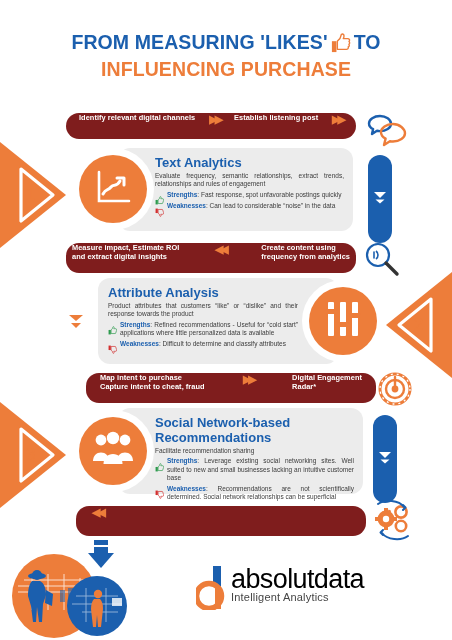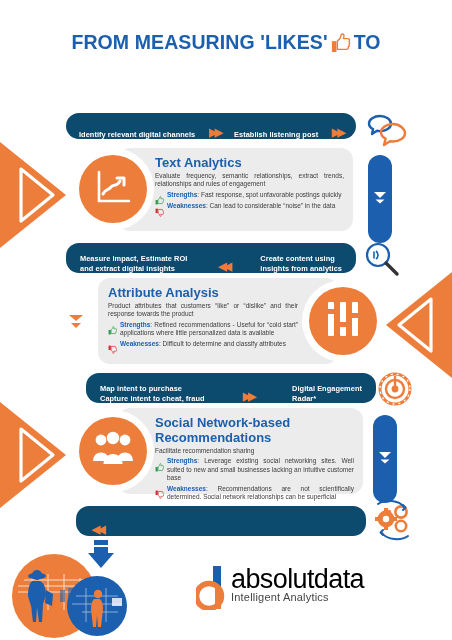--- a/index.html
+++ b/index.html
@@ -20,22 +20,22 @@
     display: flex; justify-content: center; align-items: center; gap: 2px;
   }
   .hl-line2 {
     font-size: 19.5px; font-weight: bold; color: #ED7D3A;
     letter-spacing: .1px; line-height: 26px; margin-top: 2px;
   }
   .thumb-hl { display: inline-block; width: 22px; height: 20px; position: relative; top: 1px; }
 
   
   .navbar {
-    position: absolute; height: 26px; background: #0c4a6e;
-    border-radius: 13px; display: flex; align-items: flex-end;
+    position: absolute; height: 26px; background: #7f1d1d;
+    border-radius: 13px; display: flex; align-items: flex-start;
     color: #ffffff; font-size: 7.4px; font-weight: bold; letter-spacing: .05px;
   }
   .nav-txt { line-height: 9.4px; }
   .arrows { display: flex; align-items: center; color: #ED7D3A; font-size: 11px; letter-spacing: -3px; }
 
   
   .panel {
     position: absolute; background: #ececec; border-radius: 12px;
   }
   .panel-title { color: #1B5FAE; font-weight: bold; font-size: 13px; }
@@ -83,20 +83,21 @@
     <div class="hl-line1">
       <span>FROM MEASURING 'LIKES'</span>
       <span class="thumb-hl">
         <svg viewBox="0 0 24 22" width="22" height="20">
           <path d="M2 9h5v12H2z" fill="#ED7D3A"></path>
           <path d="M8 9c2.4-1.6 3.6-3.4 3.8-5.6.1-1.2.6-2.2 1.6-2.3 1.2-.1 1.9.8 1.9 2.1 0 1-.3 2-.8 3h5.1c1.2 0 2 .9 1.8 2-.1.5-.3.9-.6 1.2.5.4.8 1 .7 1.7-.1.6-.4 1-.8 1.3.3.4.5.9.4 1.5-.1.7-.6 1.2-1.2 1.4.2.4.2.9.1 1.3-.2.9-1 1.4-2 1.4H8z" fill="none" stroke="#ED7D3A" stroke-width="1.5" stroke-linejoin="round"></path>
         </svg>
       </span>
       <span>TO</span>
     </div>
+    <div class="hl-line2">INFLUENCING PURCHASE</div>
   </div>
 
   <div class="navbar" style="left:66px; top:113px; width:290px; padding:0 13px; justify-content:space-between;">
     <span class="nav-txt">Identify relevant digital channels</span>
     <span class="arrows">▶▶</span>
     <span class="nav-txt">Establish listening post</span>
     <span class="arrows">▶▶</span>
   </div>
 
   <div class="deco" style="left:362px; top:112px;">
@@ -154,26 +155,26 @@
 
   <div class="pill" style="left:368px; top:155px; height:88px;">
     <span>
       <svg width="14" height="16" viewBox="0 0 14 16">
         <path d="M1 3h12L7 9z" fill="#ffffff"></path>
         <path d="M2.5 10.5h9L7 14.5z" fill="#ffffff"></path>
       </svg>
     </span>
   </div>
 
-  <div class="navbar" style="left:66px; top:243px; width:290px; height:30px; padding:0 14px; justify-content:space-between;">
+  <div class="navbar" style="left:66px; top:243px; width:290px; height:30px; padding:0 6px; justify-content:space-between;">
     <span class="nav-txt" style="white-space:pre-line;">Measure impact, Estimate ROI
 and extract digital insights</span>
     <span class="arrows">◀◀</span>
     <span class="nav-txt" style="white-space:pre-line;">Create content using
-insights from analytics</span>
+frequency from analytics</span>
   </div>
 
   <div class="deco" style="left:362px; top:240px;">
     <svg width="40" height="40" viewBox="0 0 40 40">
       <circle cx="16" cy="15" r="11" fill="none" stroke="#1B5FAE" stroke-width="2.2"></circle>
       <path d="M24 23l11 11" stroke="#333" stroke-width="3.4" stroke-linecap="round"></path>
       <path d="M14 11a5 5 0 0 1 0 8" fill="none" stroke="#1B5FAE" stroke-width="1.6"></path>
       <path d="M12 12v6" stroke="#1B5FAE" stroke-width="1.6" stroke-linecap="round"></path>
     </svg>
   </div>

